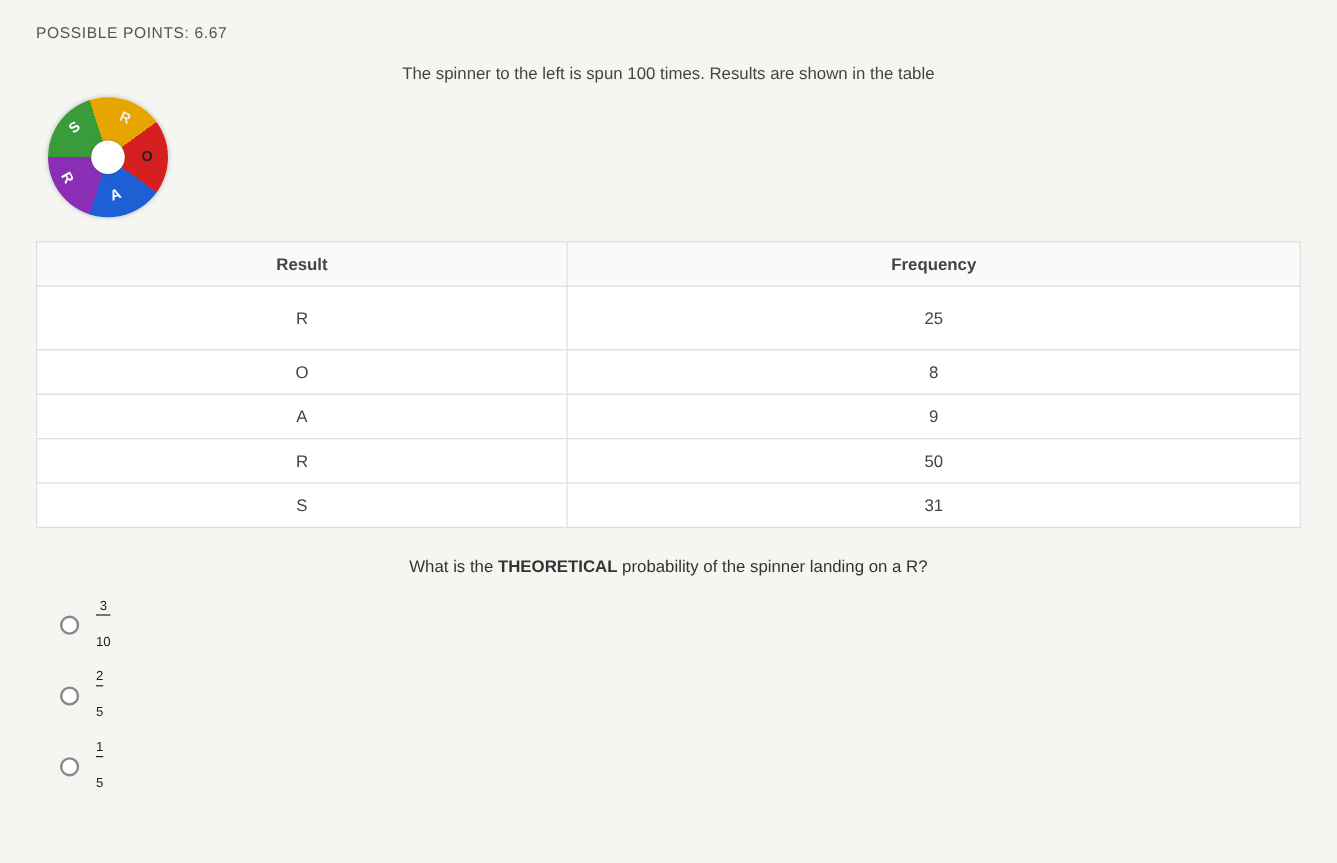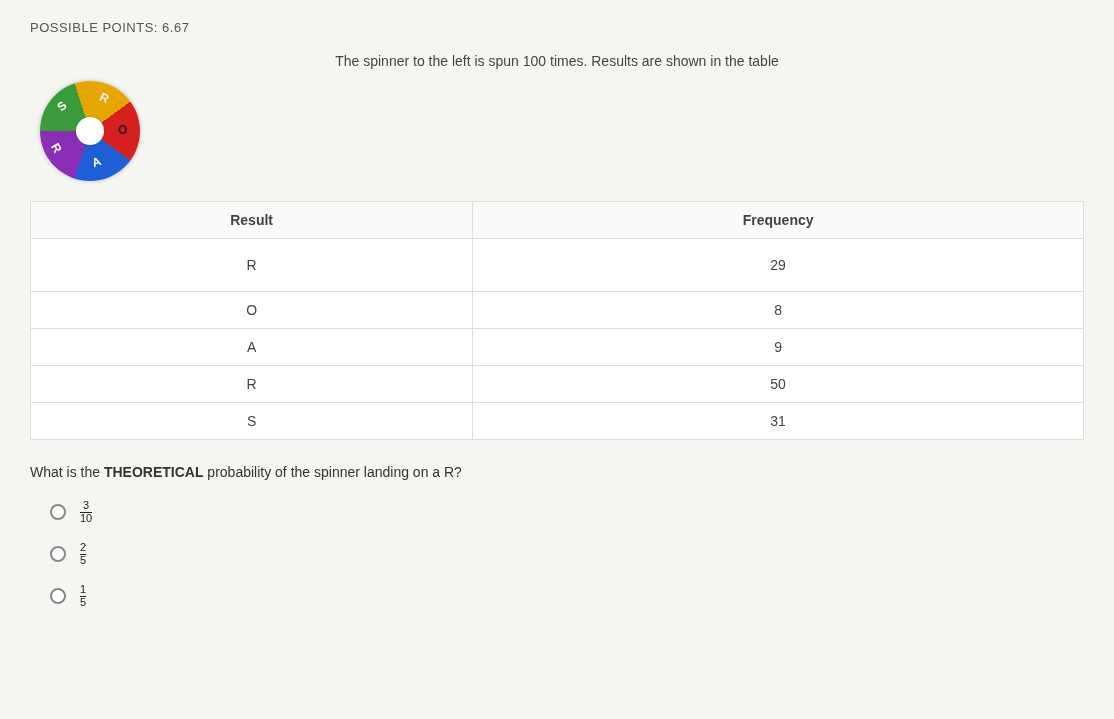--- a/index.html
+++ b/index.html
@@ -81,20 +81,21 @@
       font-weight: bold;
       background: #fafafa;
     }
     table.results td.result-col { width: 42%; }
     table.results tbody tr:first-child td { padding-top: 18px; padding-bottom: 18px; }
 
     .question {
       font-size: 14px;
       color: #333;
       margin: 14px 0 20px 0;
+      text-align: center;
     }
     .question .kw { font-weight: bold; }
 
     .options { margin-left: 20px; }
     .option-row {
       display: flex;
       align-items: center;
       margin-bottom: 18px;
       gap: 14px;
     }
@@ -108,21 +109,21 @@
     }
     .frac {
       display: inline-flex;
       flex-direction: column;
       align-items: center;
       font-size: 11px;
       line-height: 1;
       color: #222;
     }
     .frac .num { padding-bottom: 1px; }
-    .frac .den { border-top: 1px solid #222; padding-top: 0; }
+    .frac .den { border-top: 1px solid #222; padding-top: 17px; }
   </style>
 </head>
 <body>
 
 <div class="points">
   <span>POSSIBLE POINTS:</span>
   <span>6.67</span>
 </div>
 
 <div class="prompt">The spinner to the left is spun 100 times. Results are shown in the table</div>
@@ -140,21 +141,21 @@
 <table class="results">
   <thead>
     <tr>
       <th>Result</th>
       <th>Frequency</th>
     </tr>
   </thead>
   <tbody>
     <tr>
       <td class="result-col">R</td>
-      <td>29</td>
+      <td>25</td>
     </tr>
     <tr>
       <td class="result-col">O</td>
       <td>8</td>
     </tr>
     <tr>
       <td class="result-col">A</td>
       <td>9</td>
     </tr>
     <tr>

